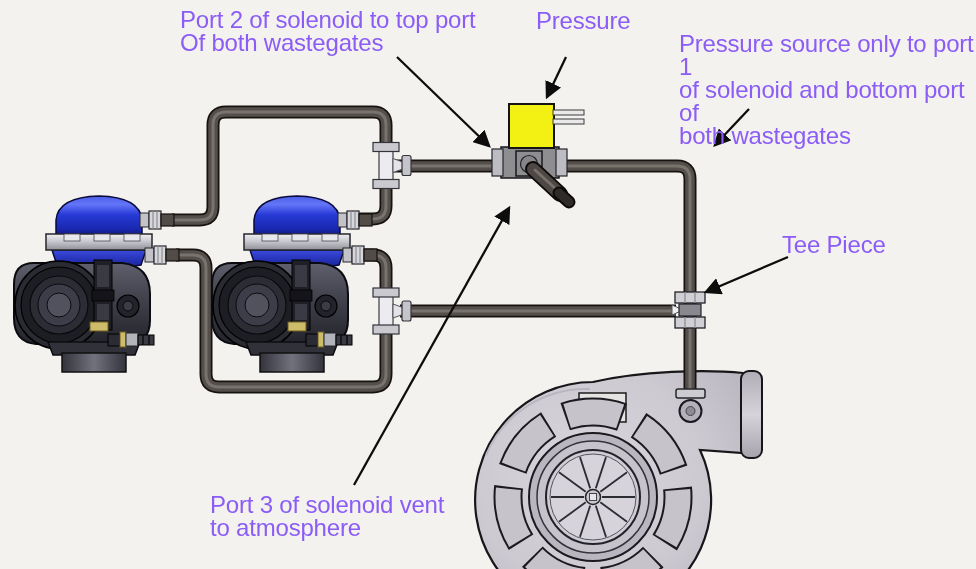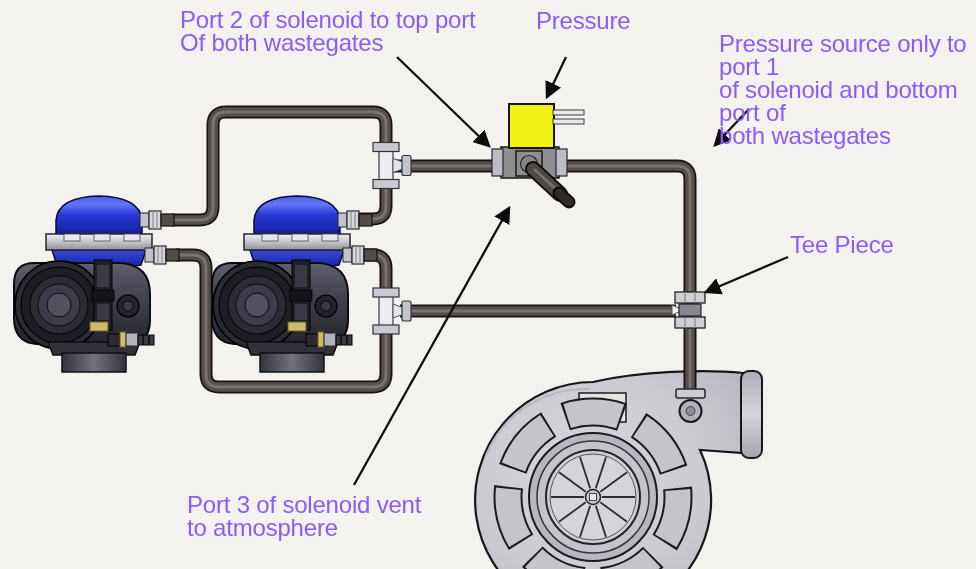--- a/index.html
+++ b/index.html
@@ -221,20 +221,20 @@
     <line x1="566" y1="57" x2="547" y2="97" marker-end="url(#ah)"></line>
     <line x1="749" y1="109" x2="715" y2="145" marker-end="url(#ah)"></line>
     <line x1="788" y1="257" x2="706" y2="292" marker-end="url(#ah)"></line>
     <line x1="354" y1="485" x2="509" y2="208" marker-end="url(#ah)"></line>
   </g>
 </svg>
 
 <div class="label" style="left:180px;top:8px;">Port 2 of solenoid to top port
 Of both wastegates</div>
 <div class="label" style="left:536px;top:9px;">Pressure</div>
-<div class="label" style="left:679px;top:32px;margin-left:40px;">Pressure source only to port 1
+<div class="label" style="left:679px;top:32px;">Pressure source only to port 1
 of solenoid and bottom port of
 both wastegates</div>
-<div class="label" style="left:782px;top:233px;margin-left:8px;">Tee Piece</div>
-<div class="label" style="left:187px;top:493px;">Port 3 of solenoid vent
+<div class="label" style="left:782px;top:233px;">Tee Piece</div>
+<div class="label" style="left:210px;top:493px;">Port 3 of solenoid vent
 to atmosphere</div>
 
 </div>
 
 </body></html>

